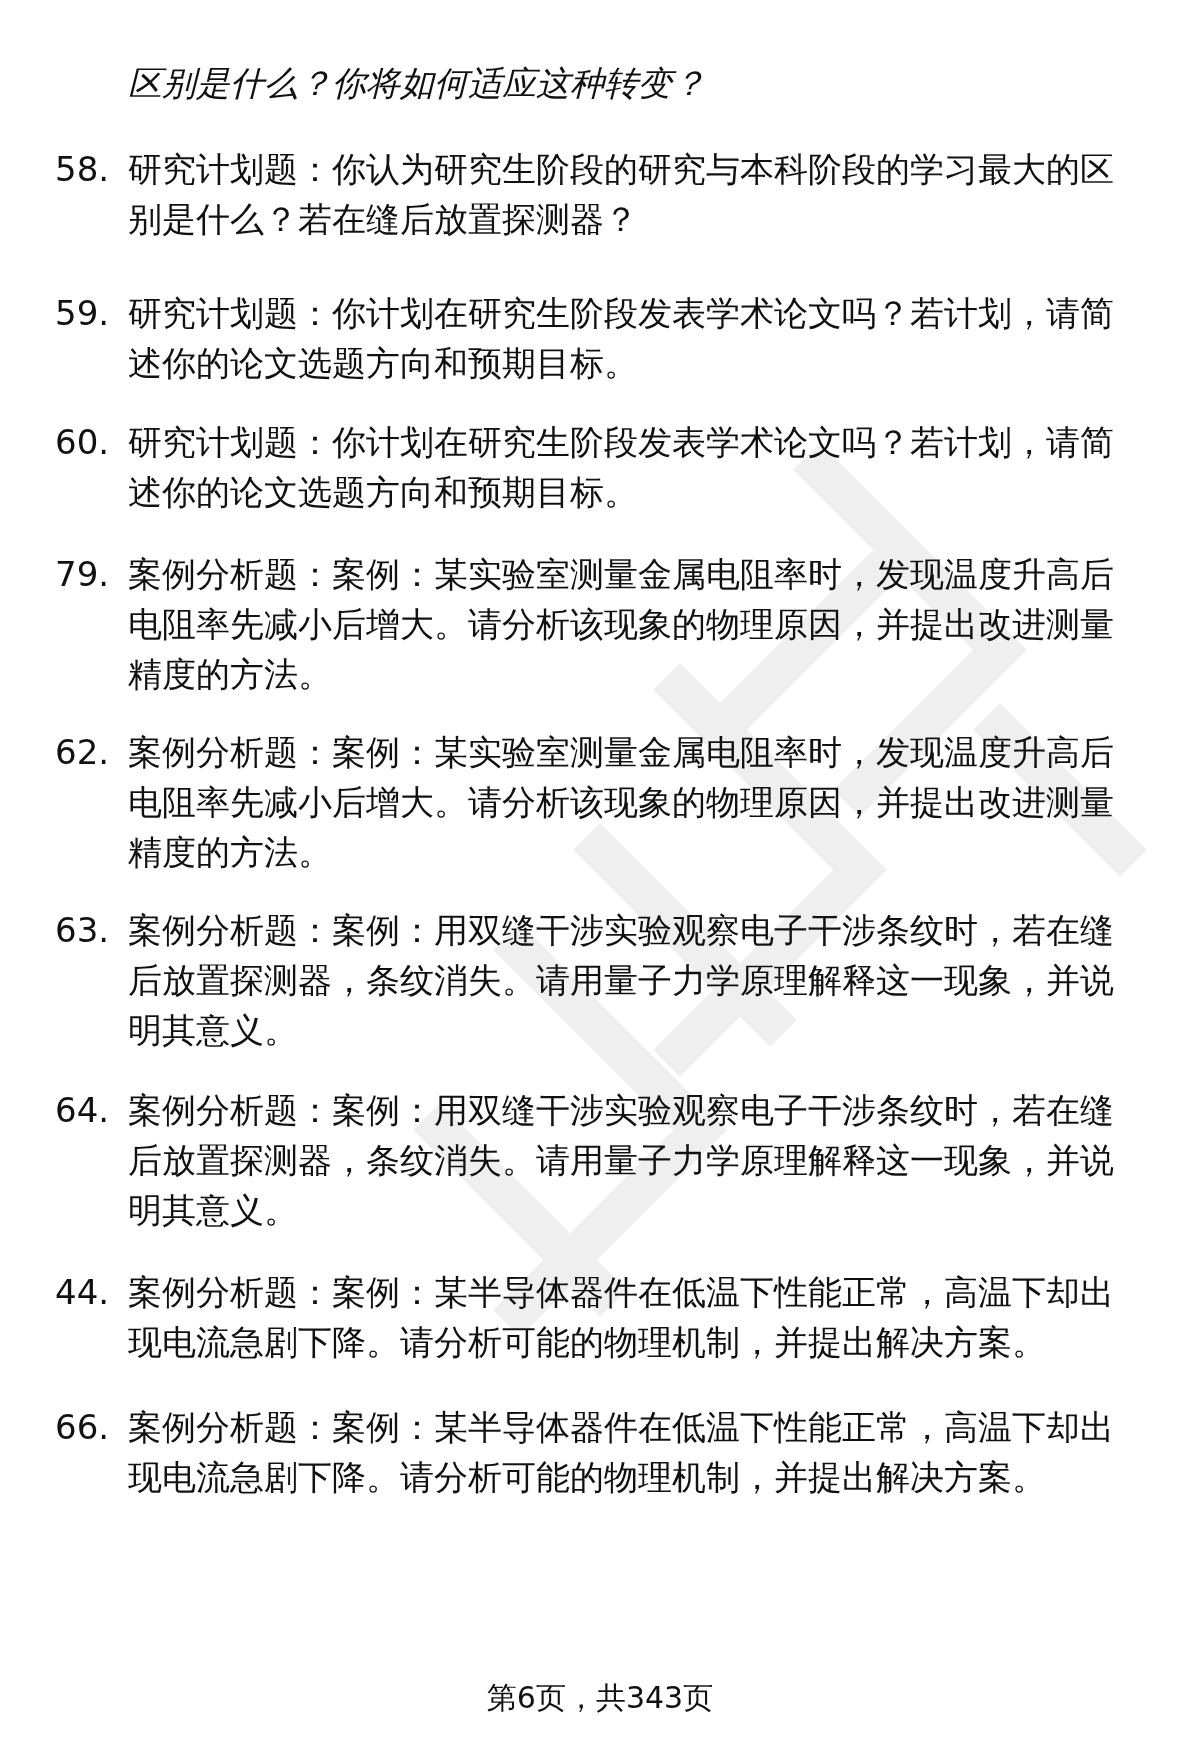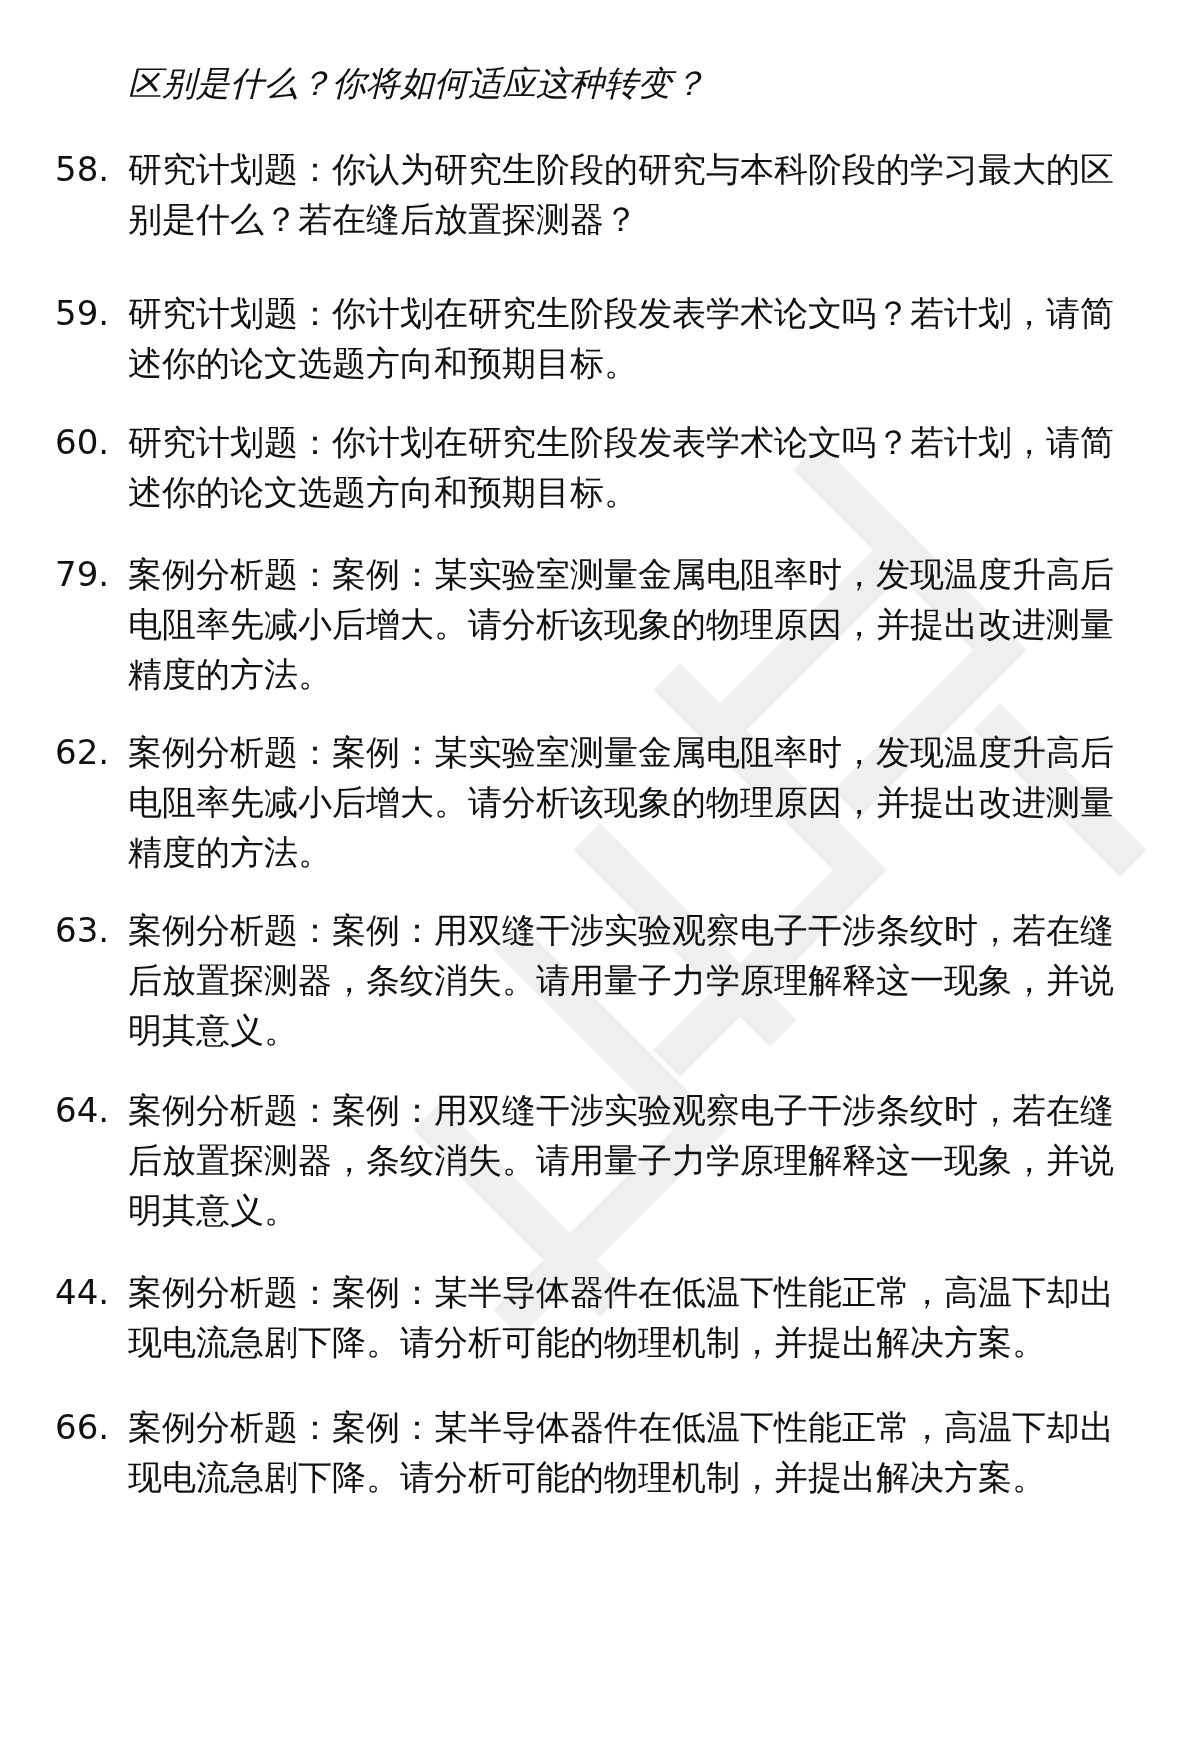--- a/index.html
+++ b/index.html
@@ -64,13 +64,14 @@
   </div>
   <div class="q" style="top:1255px">
     <span class="num">44.</span>
     <span class="txt">案例分析题：案例：某半导体器件在低温下性能正常，高温下却出现电流急剧下降。请分析可能的物理机制，并提出解决方案。</span>
   </div>
   <div class="q" style="top:1390px">
     <span class="num">66.</span>
     <span class="txt">案例分析题：案例：某半导体器件在低温下性能正常，高温下却出现电流急剧下降。请分析可能的物理机制，并提出解决方案。</span>
   </div>
 
+  <div class="footer">第6页，共343页</div>
 </div>
 
 </body></html>

